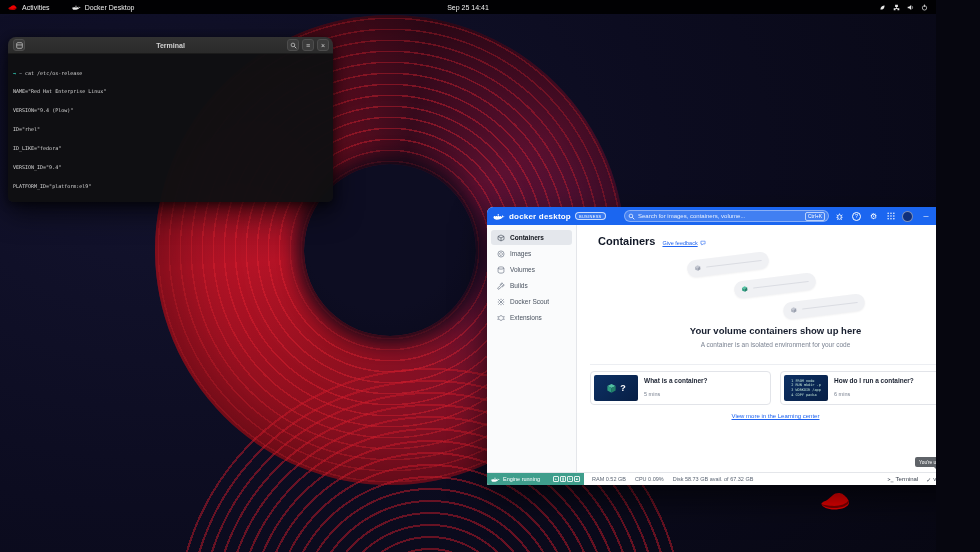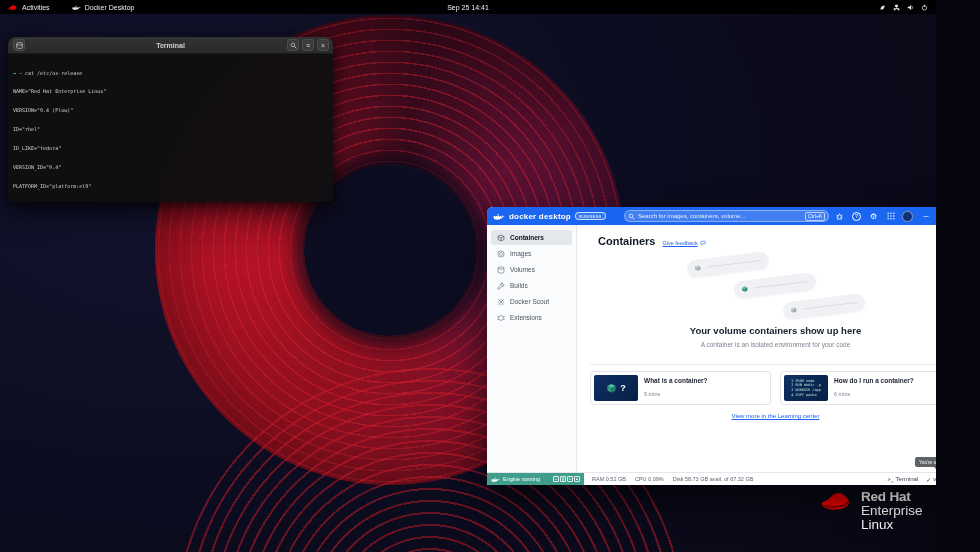--- a/index.html
+++ b/index.html
@@ -455,19 +455,15 @@
 
   <div class="tooltip">You're up to date</div>
 
   <div class="rhel">
     <span>
       <svg width="34" height="22" viewBox="0 0 48 30">
           <path fill="#ee0000" d="M33 6c-4-3-11-3-15 1l-7 6c-2 2-8 3-9 6 1 5 9 8 18 8 11 0 21-4 21-10 0-4-5-9-8-11z"></path>
           <path fill="#820000" d="M2 19c1 3 9 6 18 6 11 0 21-4 21-10l-1-1c-2 5-11 8-20 8-8 0-15-1-18-3z"></path>
         </svg>
     </span>
-    <span class="rhel-txt">
-      <span class="rhel-l1" style="display:block">Red Hat</span>
-      <span class="rhel-l2" style="display:block">Enterprise Linux</span>
-    </span>
   </div>
 
 </div>
 
 </body></html>

